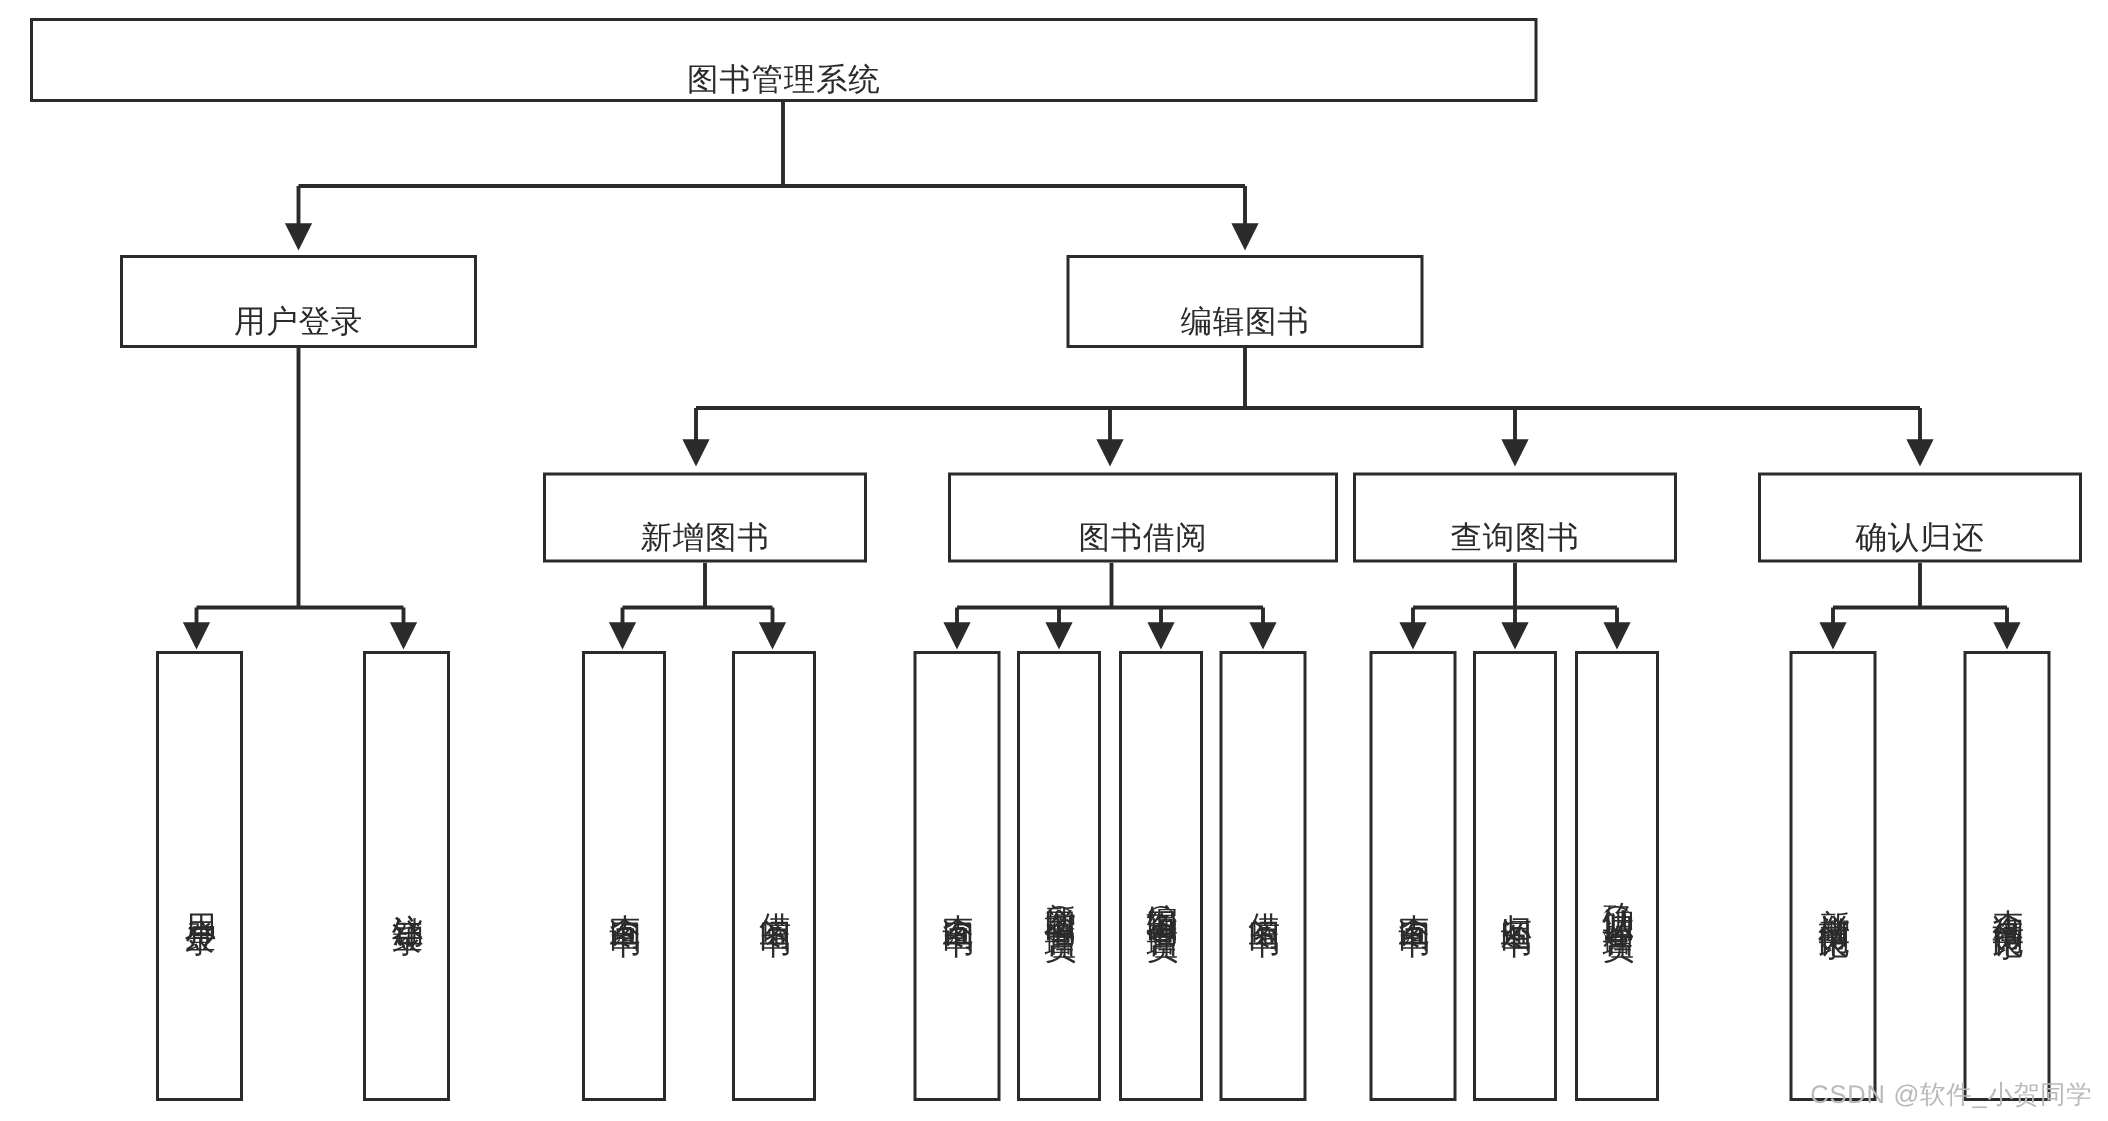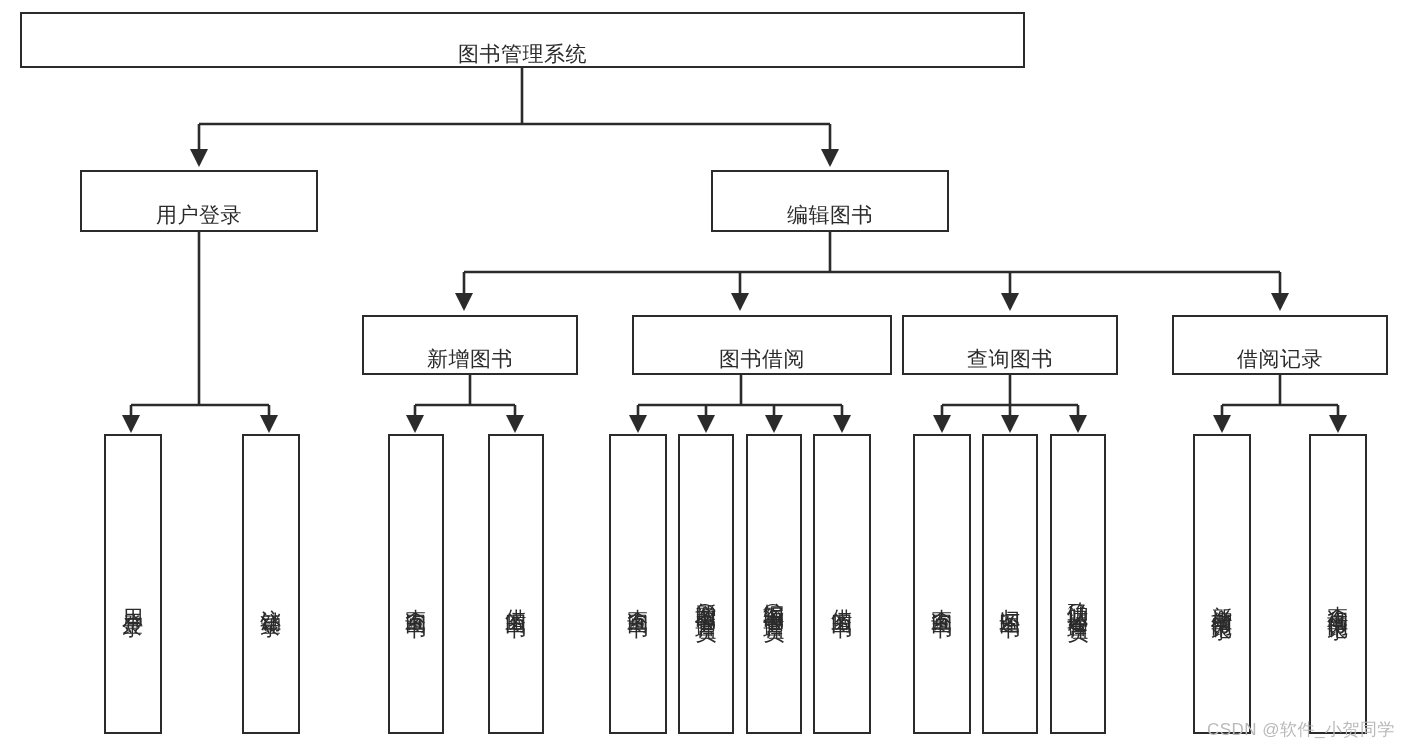--- a/index.html
+++ b/index.html
@@ -139,21 +139,21 @@
   <div class="node" style="left:362px; top:315px; width:216px; height:60px;">
     <span class="node-label">新增图书</span>
   </div>
   <div class="node" style="left:632px; top:315px; width:260px; height:60px;">
     <span class="node-label">图书借阅</span>
   </div>
   <div class="node" style="left:902px; top:315px; width:216px; height:60px;">
     <span class="node-label">查询图书</span>
   </div>
   <div class="node" style="left:1172px; top:315px; width:216px; height:60px;">
-    <span class="node-label">借阅记录</span>
+    <span class="node-label">确认归还</span>
   </div>
 
   <div class="node leaf" style="left:104px; top:434px; width:58px; height:300px;">
     <span class="node-label">用户登录</span>
   </div>
   <div class="node leaf" style="left:242px; top:434px; width:58px; height:300px;">
     <span class="node-label">注销登录</span>
   </div>
 
   <div class="node leaf" style="left:388px; top:434px; width:56px; height:300px;">

